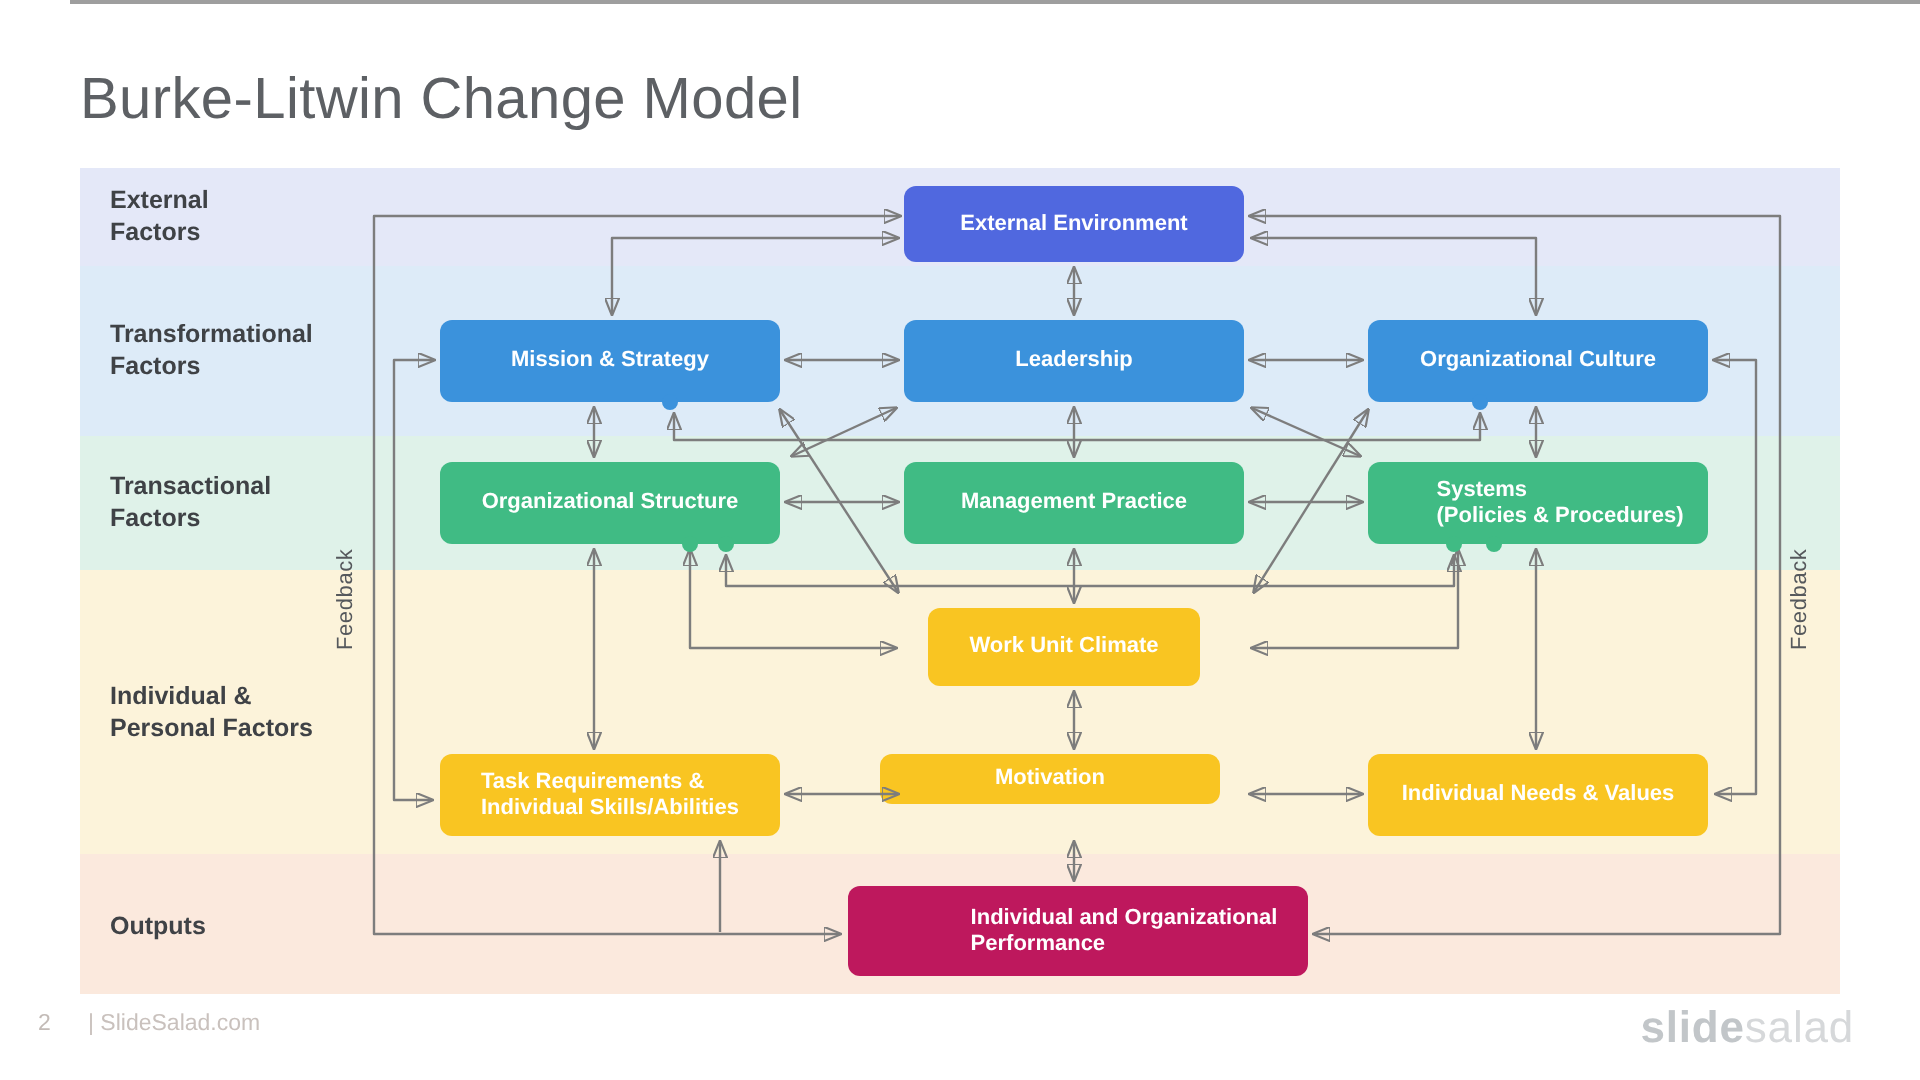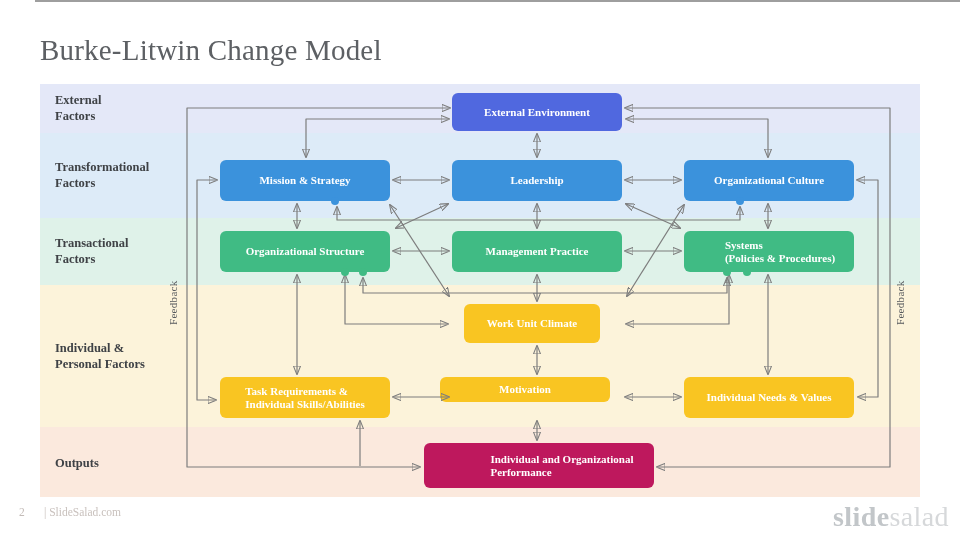--- a/index.html
+++ b/index.html
@@ -1,33 +1,33 @@
 <!DOCTYPE html>
 <html><head>
 <meta charset="utf-8">
 <style>
   html,body{margin:0;padding:0;background:#fff;width:960px;height:540px;overflow:hidden;}
-  #slide{position:relative;width:960px;height:540px;background:#fff;font-family:Liberation Serif, serif;}
+  #slide{position:relative;width:960px;height:540px;background:#fff;font-family:Liberation Sans, sans-serif;}
   .topline{position:absolute;top:0;left:35px;right:0;height:2px;background:#9e9e9e;}
   .title{position:absolute;left:40px;top:34px;font-size:29px;color:#5d6064;letter-spacing:.2px;}
   .band{position:absolute;left:40px;width:880px;}
   .band-label{position:absolute;left:55px;font-size:12.5px;font-weight:bold;color:#3f4246;line-height:16px;white-space:pre-line;}
   .box{position:absolute;border-radius:6px;display:flex;align-items:center;justify-content:center;text-align:left;
        color:#fff;font-size:11px;font-weight:bold;line-height:13px;white-space:pre-line;padding:2px;box-sizing:border-box;}
   .c-indigo{background:#5068DF;}
   .c-blue{background:#3B92DC;}
   .c-green{background:#40BB84;}
   .c-yellow{background:#F9C522;}
   .c-orange{background:#be185d;padding-left:48px;}
   .feedback{position:absolute;font-size:11px;color:#55585c;writing-mode:vertical-rl;transform:rotate(180deg);letter-spacing:.3px;}
   svg.wires{position:absolute;left:0;top:0;width:960px;height:540px;pointer-events:none;}
   svg.wires path{fill:none;stroke:#7d7d7d;stroke-width:1.2;stroke-linejoin:round;}
   .footer-num{position:absolute;left:19px;top:506px;font-size:11.5px;color:#c3bbb7;}
   .footer-site{position:absolute;left:44px;top:506px;font-size:11.5px;color:#c9c1bd;}
-  .logo{position:absolute;right:11px;top:501px;font-size:28px;letter-spacing:.4px;}
+  .logo{position:absolute;right:33px;top:501px;font-size:22px;letter-spacing:.4px;}
   .logo .l1{color:#c2c6c9;font-weight:bold;}
   .logo .l2{color:#d6d8da;font-weight:normal;}
 </style>
 </head>
 <body>
 
 <div id="slide">
   <div class="topline"></div>
   <div class="title">Burke-Litwin Change Model</div>
 

